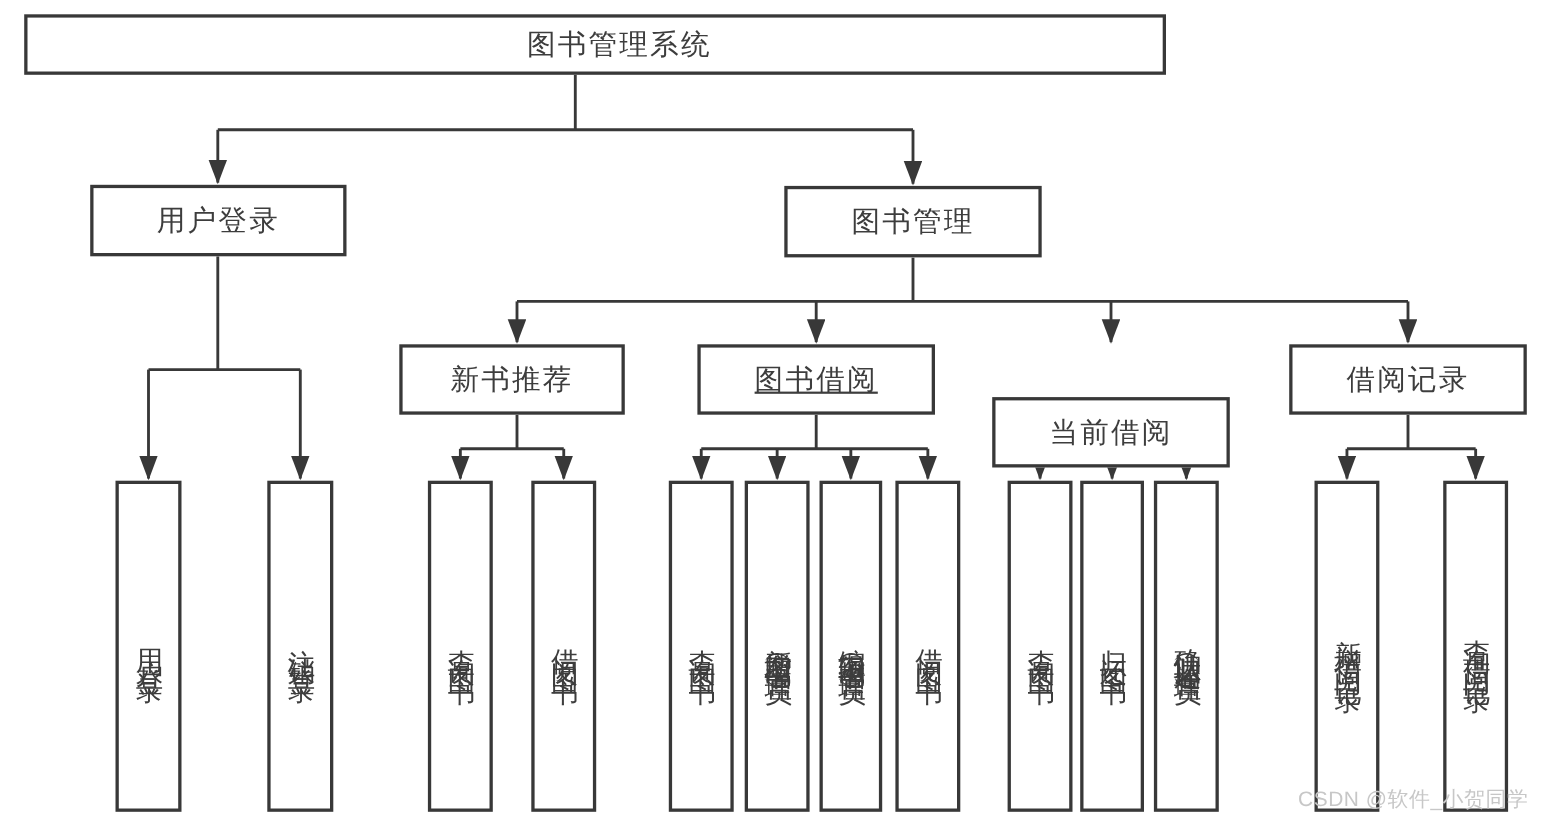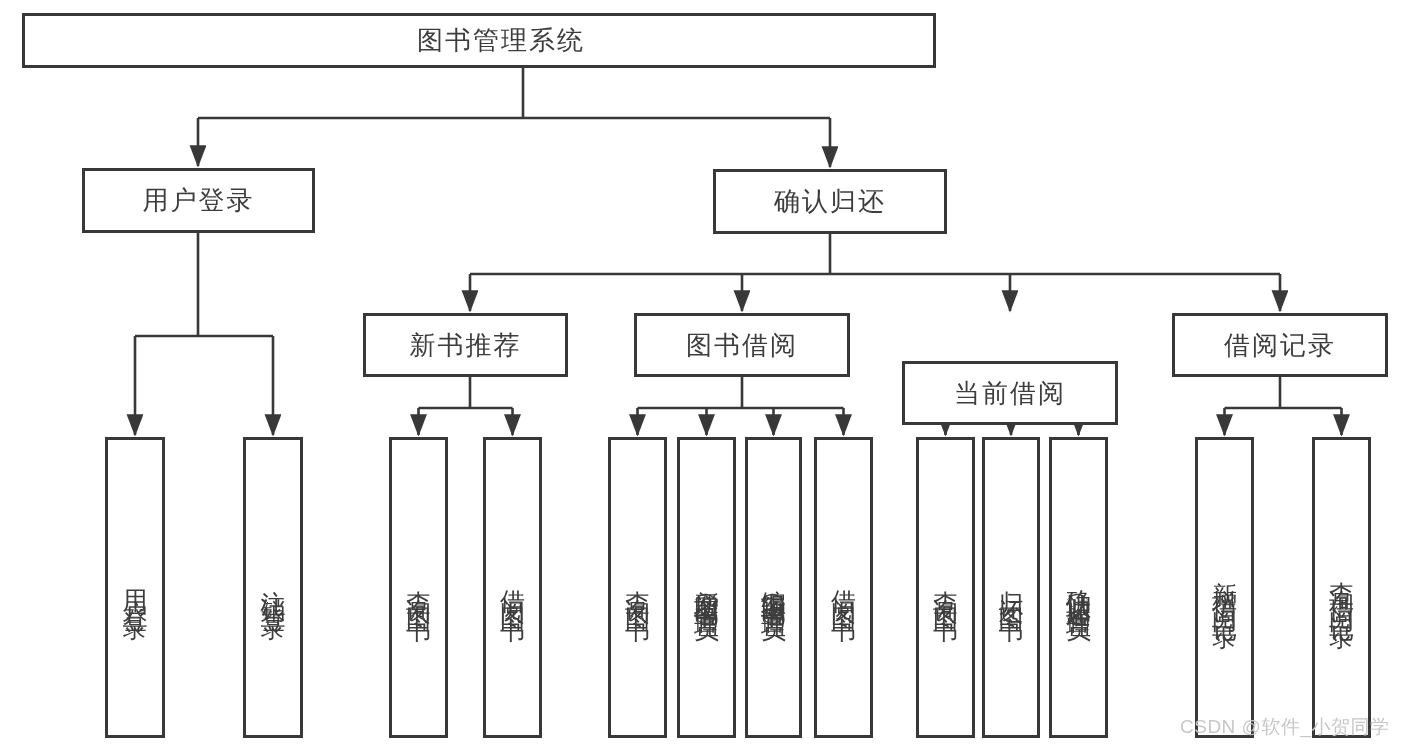--- a/index.html
+++ b/index.html
@@ -94,27 +94,27 @@
       <path d="M773.5 408 V435" marker-end="url(#ah)"></path>
       <path d="M843.5 408 V435" marker-end="url(#ah)"></path>
       <path d="M945.5 408 V435" marker-end="url(#ah)"></path>
       <path d="M1011 408 V435" marker-end="url(#ah)"></path>
       <path d="M1078.5 408 V435" marker-end="url(#ah)"></path>
       <path d="M1224.5 408 V435" marker-end="url(#ah)"></path>
       <path d="M1341.5 408 V435" marker-end="url(#ah)"></path>
     </g>
   </svg>
 
-  <div class="node h-node" style="left:22px; top:13px; width:914px; height:55px;padding-left:44px;">图书管理系统</div>
+  <div class="node h-node" style="left:22px; top:13px; width:1038px; height:55px;padding-left:44px;">图书管理系统</div>
 
   <div class="node h-node" style="left:82px; top:168px; width:233px; height:65px;">用户登录</div>
-  <div class="node h-node" style="left:713px; top:169px; width:234px; height:65px;">确认归还</div>
+  <div class="node h-node" style="left:713px; top:169px; width:234px; height:65px;">图书管理</div>
 
   <div class="node h-node" style="left:363px; top:313px; width:205px; height:64px;">新书推荐</div>
-  <div class="node h-node" style="left:634px; top:313px; width:216px; height:64px;">图书借阅</div>
+  <div class="node h-node" style="left:634px; top:313px; width:216px; height:64px;text-decoration:underline;">图书借阅</div>
   <div class="node h-node" style="left:902px; top:313px; width:216px; height:64px;margin-top:48px;">当前借阅</div>
   <div class="node h-node" style="left:1172px; top:313px; width:216px; height:64px;">借阅记录</div>
 
   <div class="node v-node" style="left:105px; top:437px; width:60px; height:301px;">
     <span class="vtext">用户登录</span>
   </div>
   <div class="node v-node" style="left:243px; top:437px; width:60px; height:301px;">
     <span class="vtext">注销登录</span>
   </div>
 

